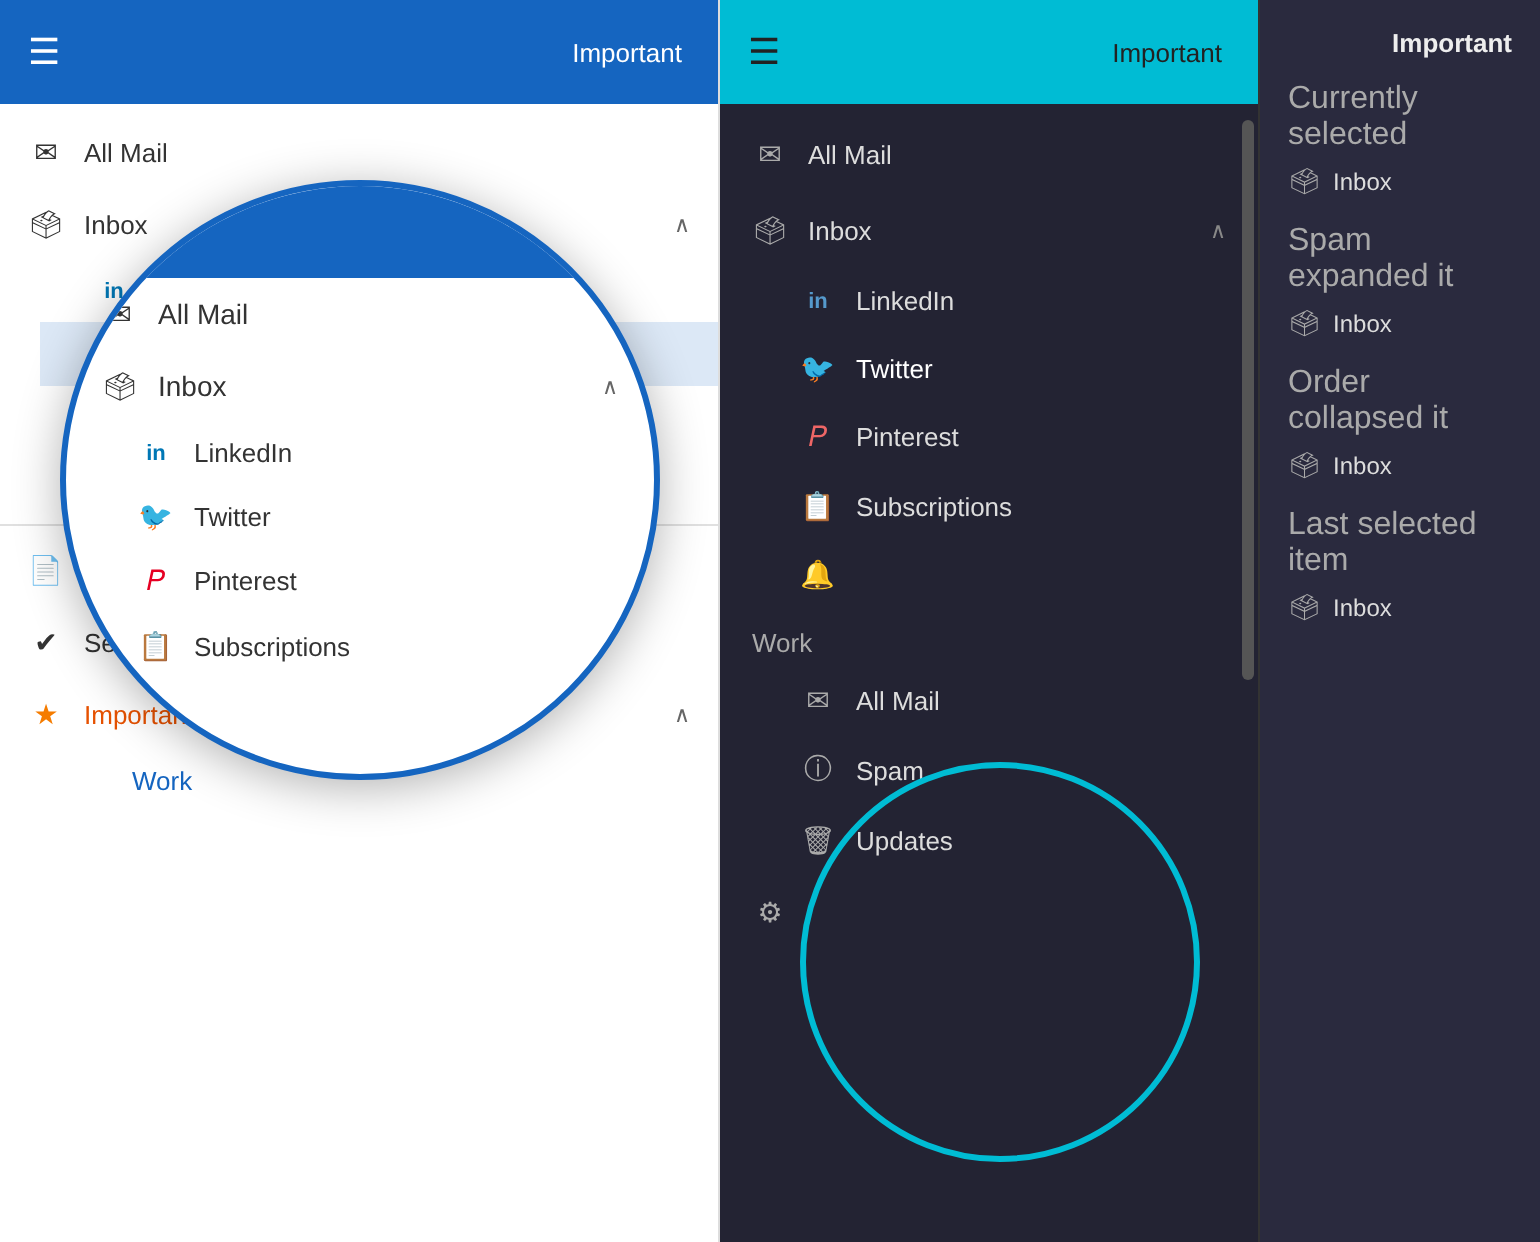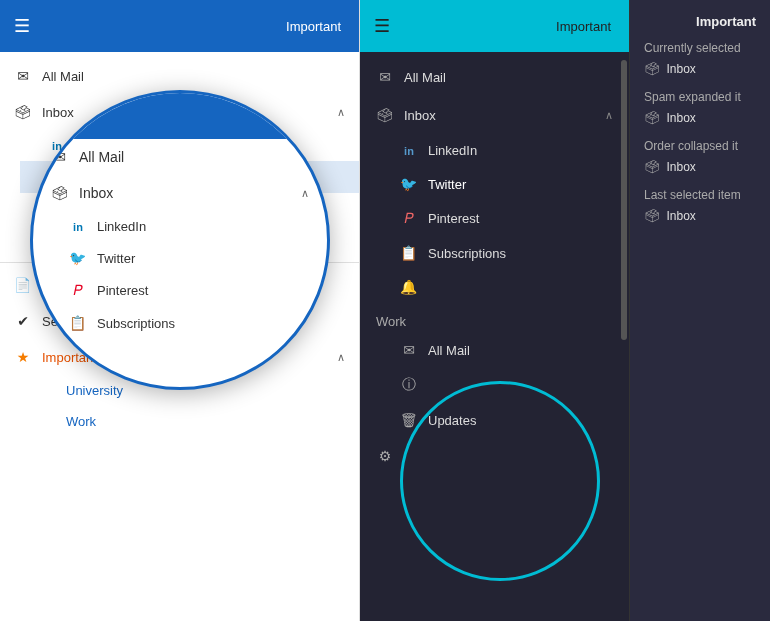--- a/index.html
+++ b/index.html
@@ -256,21 +256,21 @@
       font-weight: 600;
       margin-bottom: 12px;
       text-align: right;
     }
 
     .info-section {
       margin-bottom: 14px;
     }
 
     .info-section-title {
-      font-size: 12px;
+      font-size: 16px;
       color: #aaa;
       margin-bottom: 6px;
     }
 
     .info-badge {
       display: flex;
       align-items: center;
       gap: 6px;
       font-size: 12px;
       color: #ddd;
@@ -361,23 +361,20 @@
         <span class="label">Sent</span>
       </div>
 
       <div class="nav-item important">
         <span class="icon" style="color:#f57c00;">★</span>
         <span class="label">Important</span>
         <span class="chevron">∧</span>
       </div>
 
       <div class="nav-sub">
-        <div class="nav-item important-sub">
-          <span class="label" style="color:#1565c0;padding-left:18px;">University</span>
-        </div>
         <div class="nav-item important-sub">
           <span class="label" style="color:#1565c0;padding-left:18px;">Work</span>
         </div>
       </div>
     </div>
 
     <div class="zoom-popup">
       <div class="zoom-popup-inner">
         <div class="zoom-popup-header">
           <span class="hamburger">☰</span>
@@ -461,20 +458,21 @@
           <span>Work</span>
         </div>
 
         <div class="right-nav-sub">
           <div class="right-nav-item">
             <span class="icon">✉</span>
             <span class="label">All Mail</span>
           </div>
           <div class="right-nav-item">
             <span class="icon">ⓘ</span>
+            <span class="label">Spam</span>
           </div>
           <div class="right-nav-item">
             <span class="icon">🗑</span>
             <span class="label">Updates</span>
           </div>
         </div>
 
         <div class="right-nav-item">
           <span class="icon">⚙</span>
         </div>

